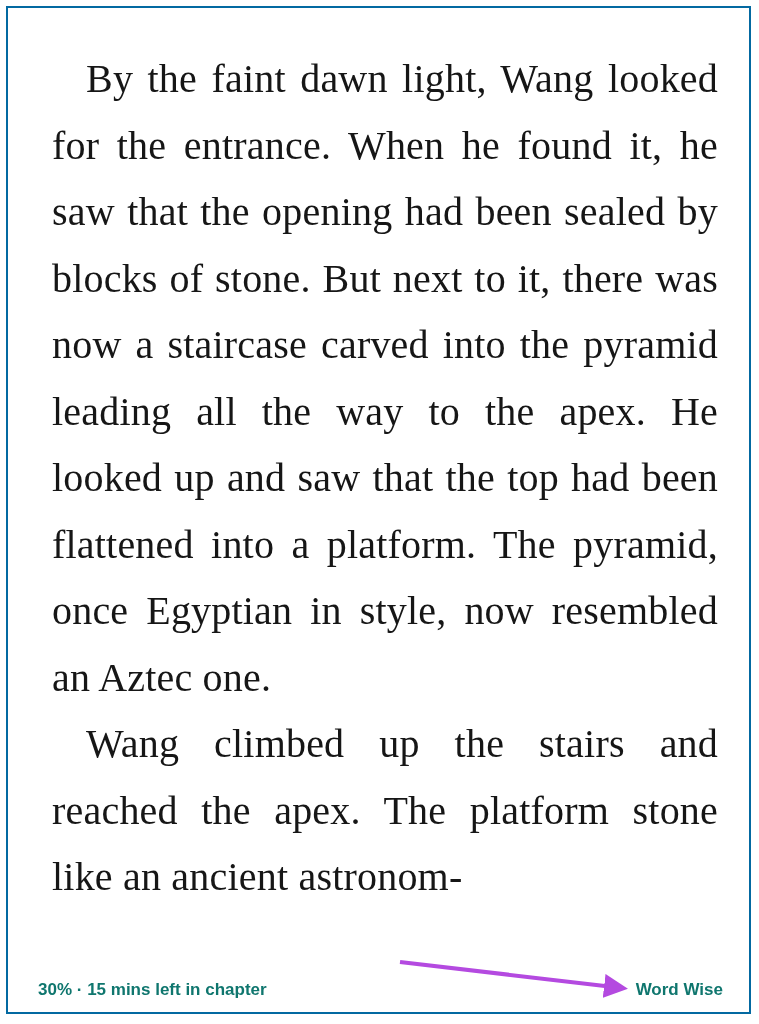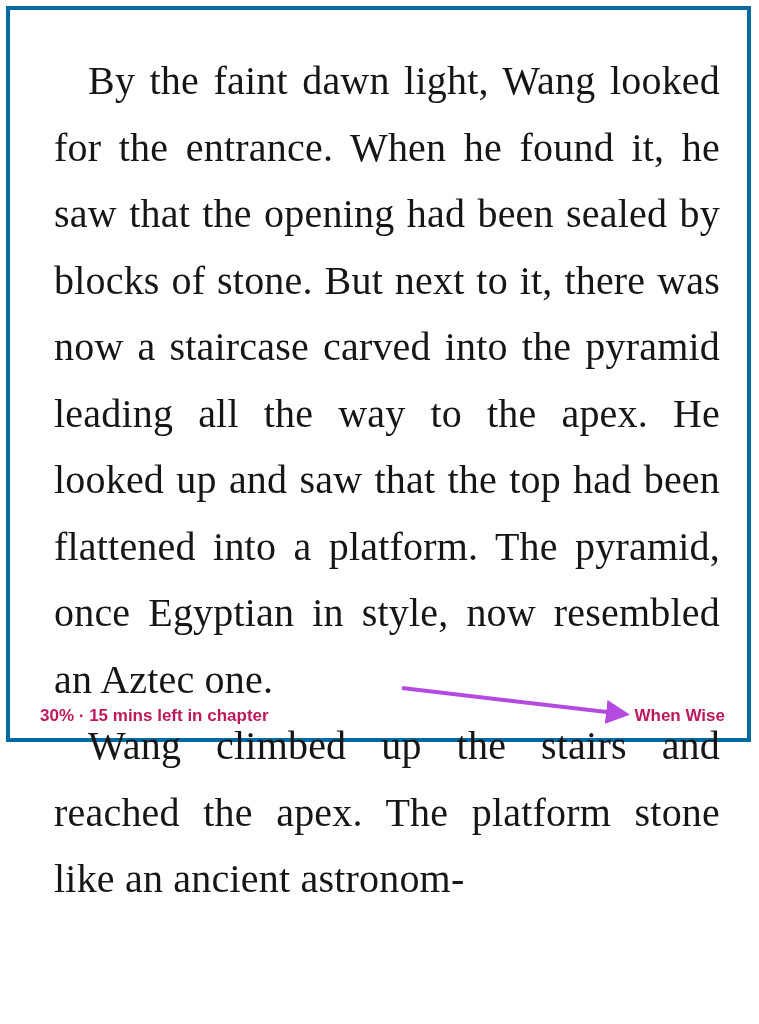--- a/index.html
+++ b/index.html
@@ -12,22 +12,22 @@
     height: 1024px;
     font-family: "Liberation Serif", serif;
     position: relative;
     overflow: hidden;
   }
   #reader-frame {
     position: absolute;
     left: 6px;
     top: 6px;
     width: 745px;
-    height: 736px;
-    border: 4px solid #0369a1;
+    height: 1008px;
+    border: 2px solid #0369a1;
     box-sizing: border-box;
     background: #ffffff;
   }
   #page-content {
     position: absolute;
     left: 44px;
     top: 38px;
     width: 666px;
     height: 910px;
     overflow: hidden;
@@ -58,21 +58,21 @@
     padding: 0 30px 12px 30px;
     display: flex;
     align-items: flex-end;
     justify-content: space-between;
     background: transparent;
   }
   .status-text {
     font-family: "Liberation Sans", sans-serif;
     font-size: 17px;
     font-weight: bold;
-    color: #be185d;
+    color: #0f766e;
     white-space: nowrap;
   }
   #annotation-arrow {
     position: absolute;
     left: 386px;
     bottom: 14px;
     width: 250px;
     height: 40px;
     pointer-events: none;
   }
@@ -82,21 +82,21 @@
 
 <div id="reader-frame">
 
   <div id="page-content">
     <p class="para indent">By the faint dawn light, Wang looked for the entrance. When he found it, he saw that the opening had been sealed by blocks of stone. But next to it, there was now a staircase carved into the pyramid leading all the way to the apex. He looked up and saw that the top had been flattened into a platform. The pyramid, once Egyptian in style, now resembled an Aztec one.</p>
     <p class="para indent">Wang climbed up the stairs and reached the apex. The platform stone like an ancient astronom-</p>
   </div>
 
   <div id="status-bar">
     <span class="status-text">30% · 15 mins left in chapter</span>
-    <span class="status-text">When Wise</span>
+    <span class="status-text">Word Wise</span>
   </div>
 
   <svg id="annotation-arrow" viewBox="0 0 250 40" xmlns="http://www.w3.org/2000/svg">
     <defs>
       <marker id="arrowhead" markerWidth="6" markerHeight="6" refX="4.5" refY="3" orient="auto">
         <path d="M0,0 L6,3 L0,6 z" fill="#b44ae0"></path>
       </marker>
     </defs>
     <line x1="6" y1="4" x2="228" y2="30" stroke="#b44ae0" stroke-width="4" marker-end="url(#arrowhead)"></line>
   </svg>

